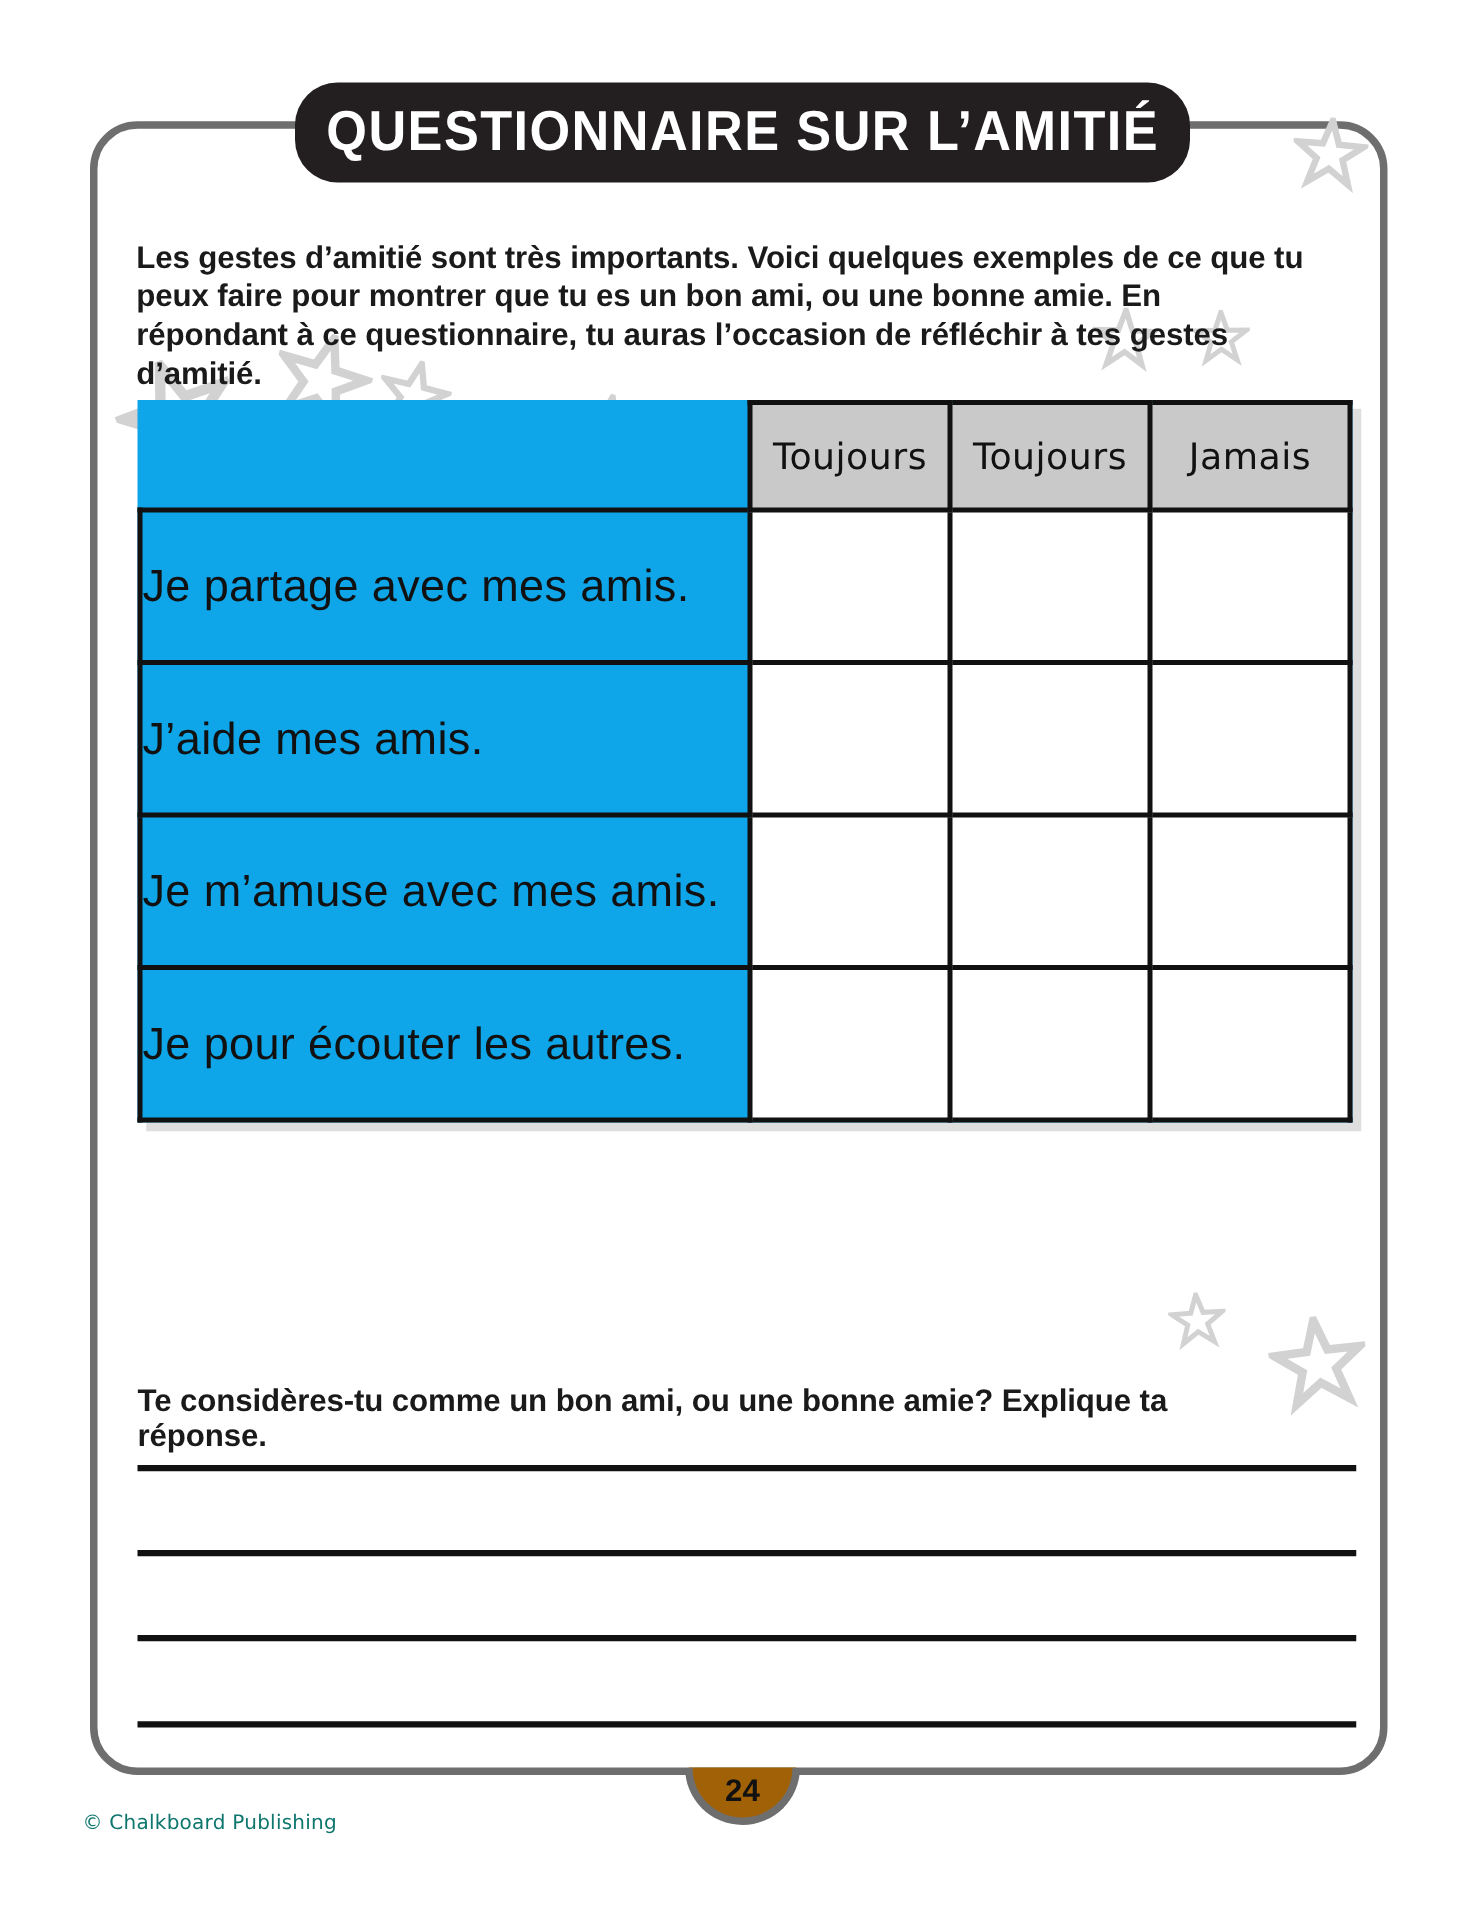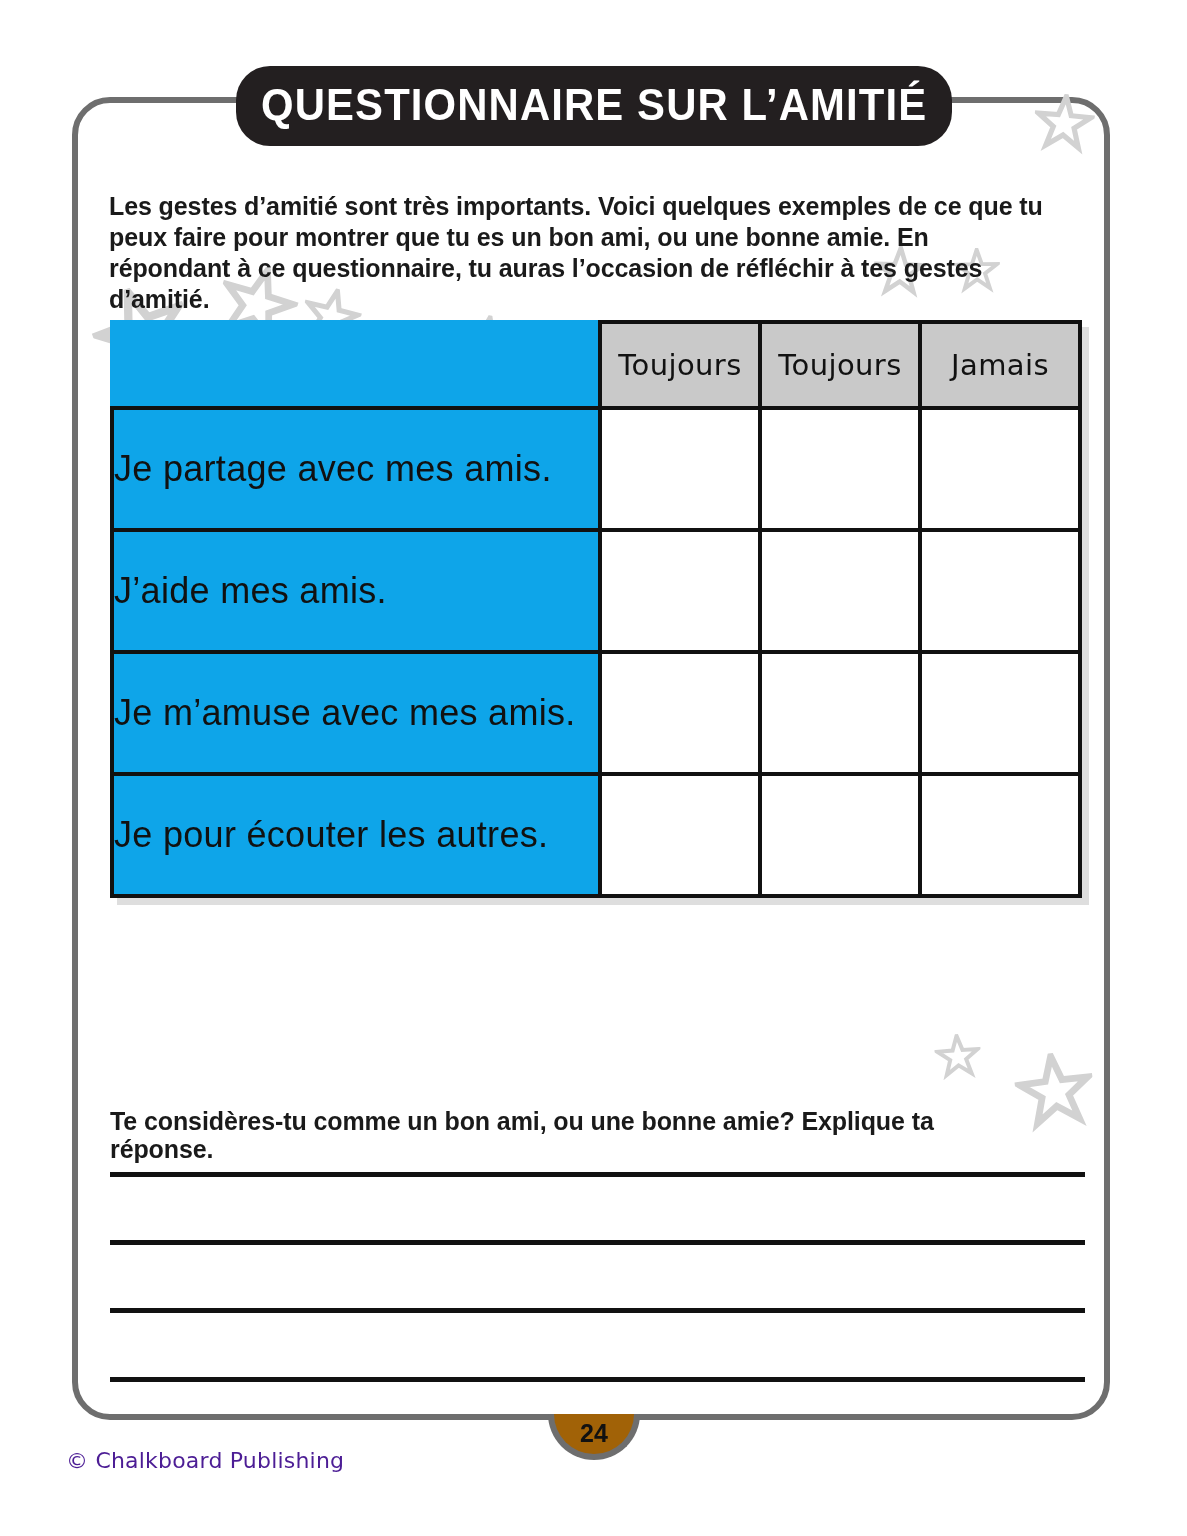--- a/index.html
+++ b/index.html
@@ -182,22 +182,22 @@
     line-height: 1;
     margin-top: -2px;
   }
 
   
   #copyright {
     position: absolute;
     left: 66px;
     top: 1448px;
     font-family: "DejaVu Sans", sans-serif;
-    font-size: 22px;
-    color: #4c1d95;
+    font-size: 16px;
+    color: #0f766e;
     letter-spacing: 0.2px;
     z-index: 5;
   }
 </style>
 </head>
 <body>
 
 <div id="stars-layer">
     <div class="star" style="left: 95px; top: 286px; width: 96px; height: 96px; transform: rotate(-20deg);">
       <svg viewBox="0 0 100 104" xmlns="http://www.w3.org/2000/svg">

